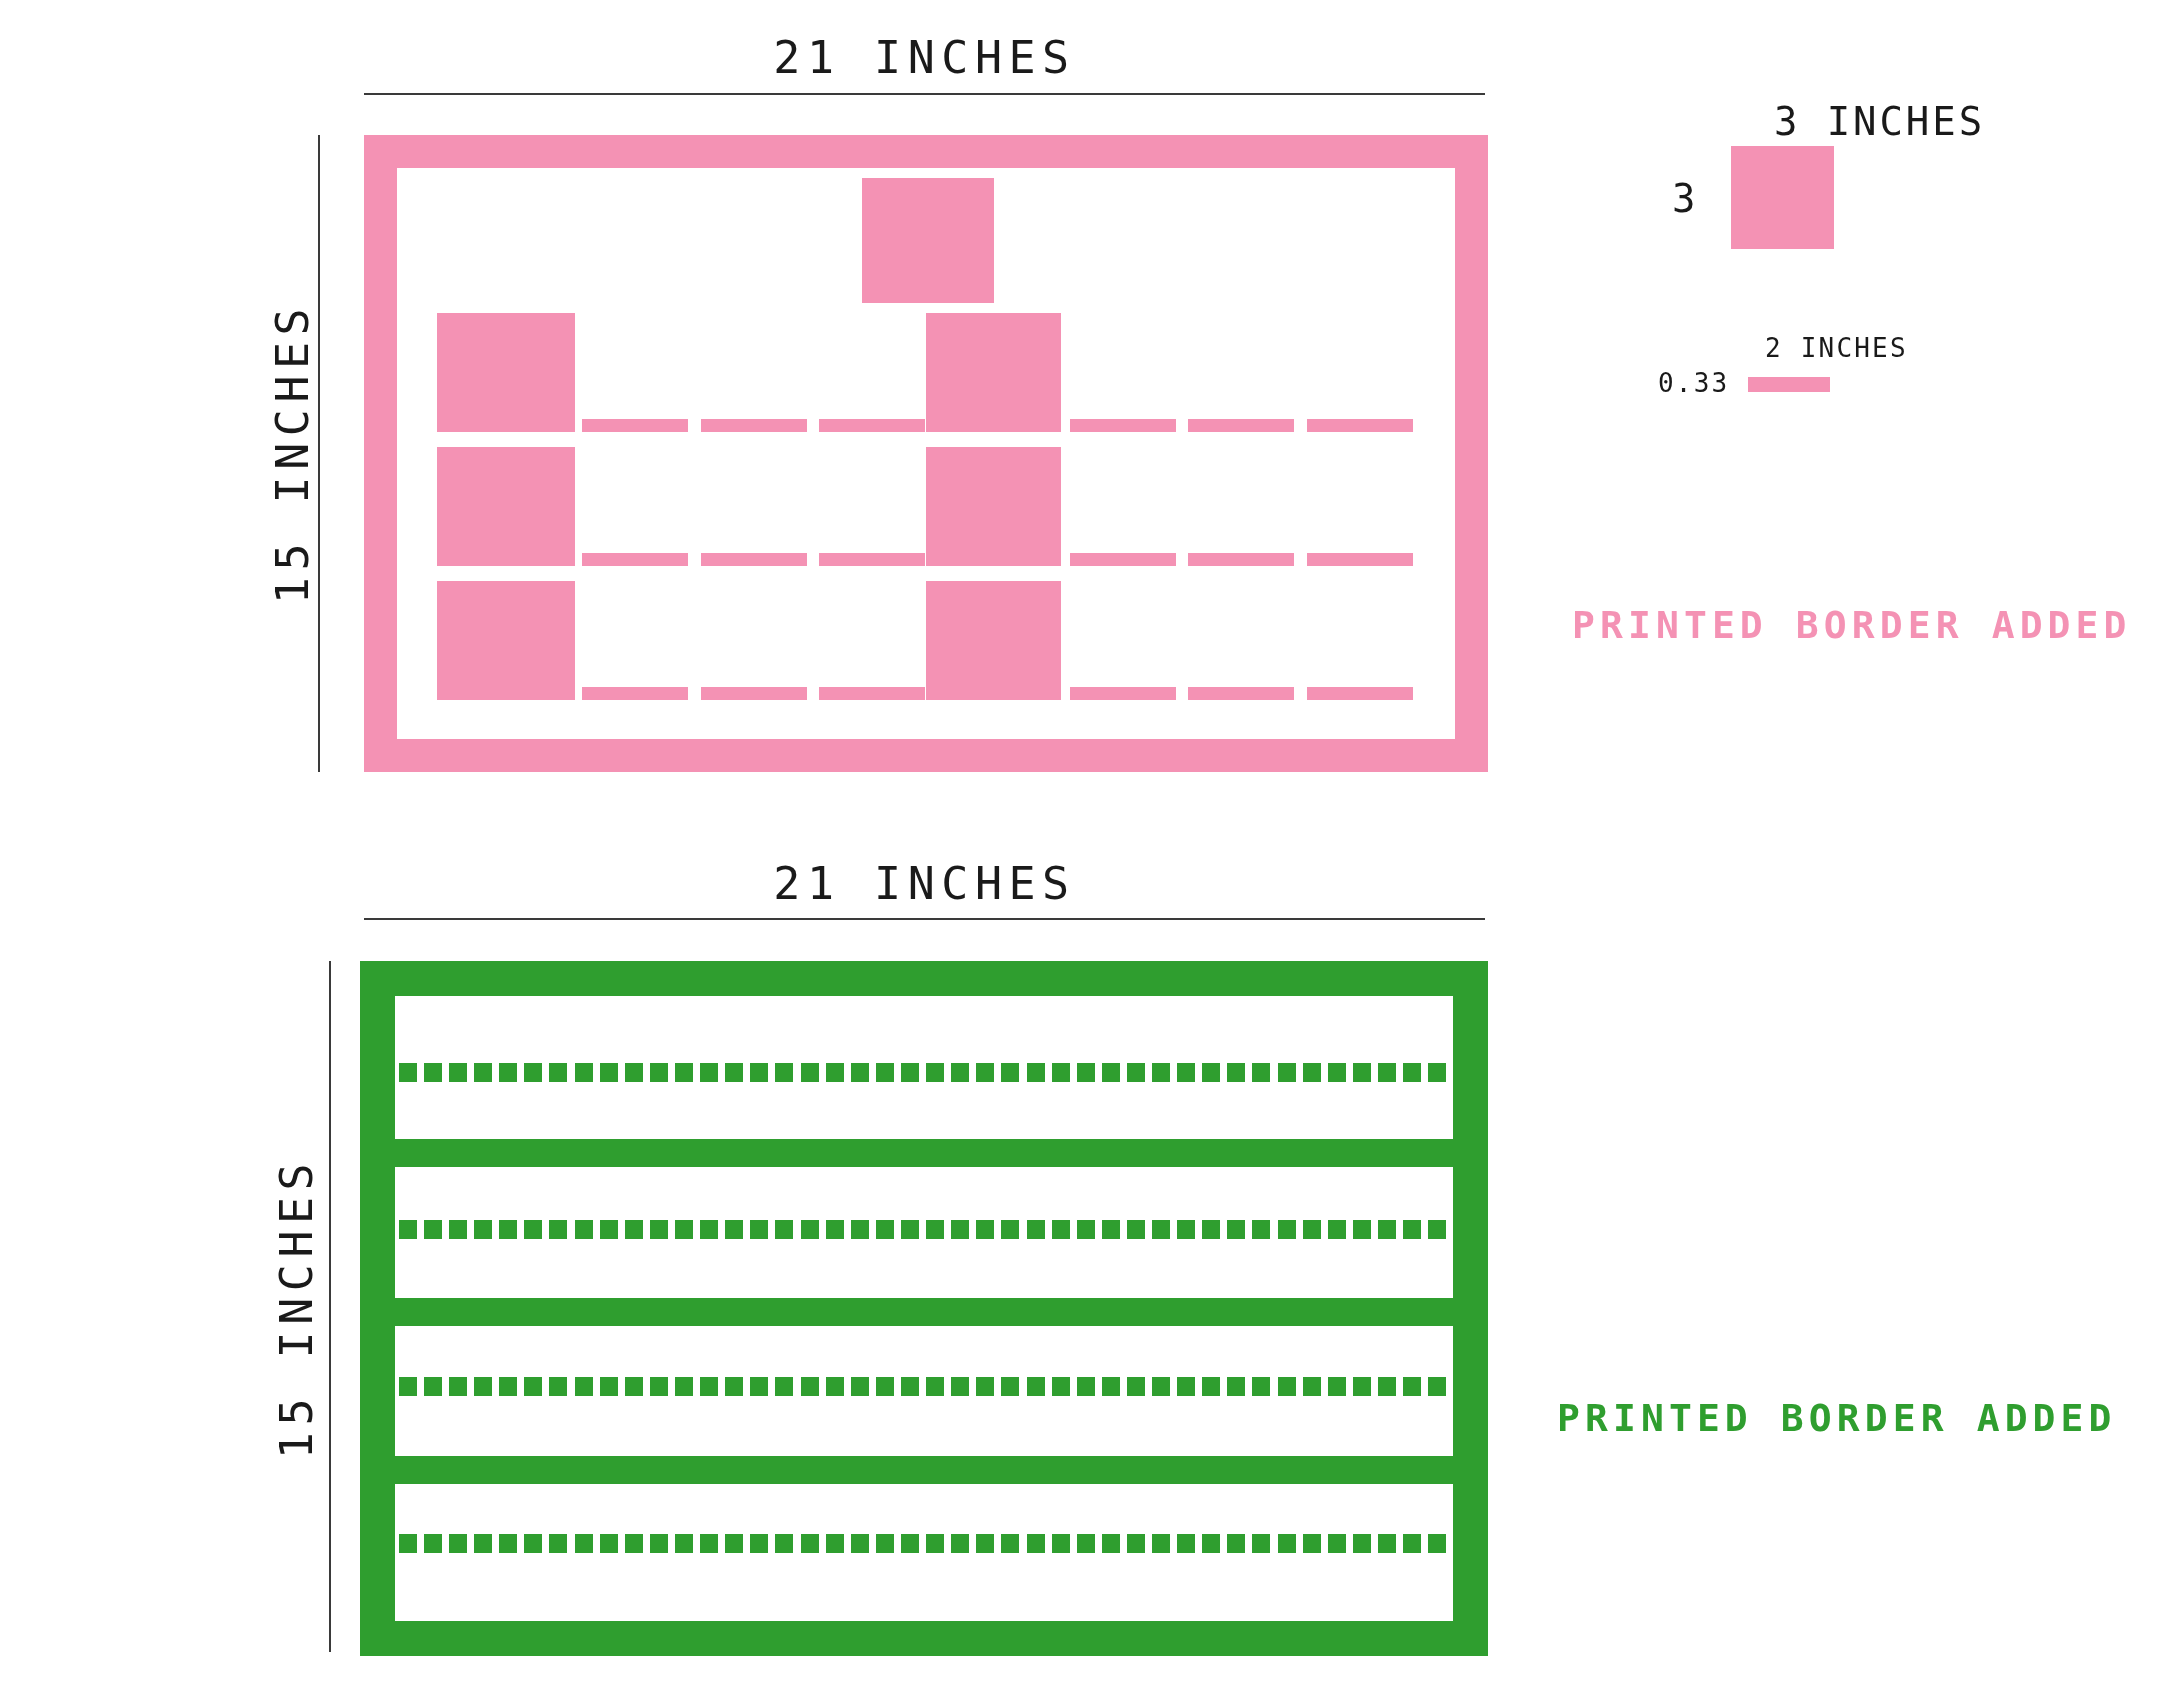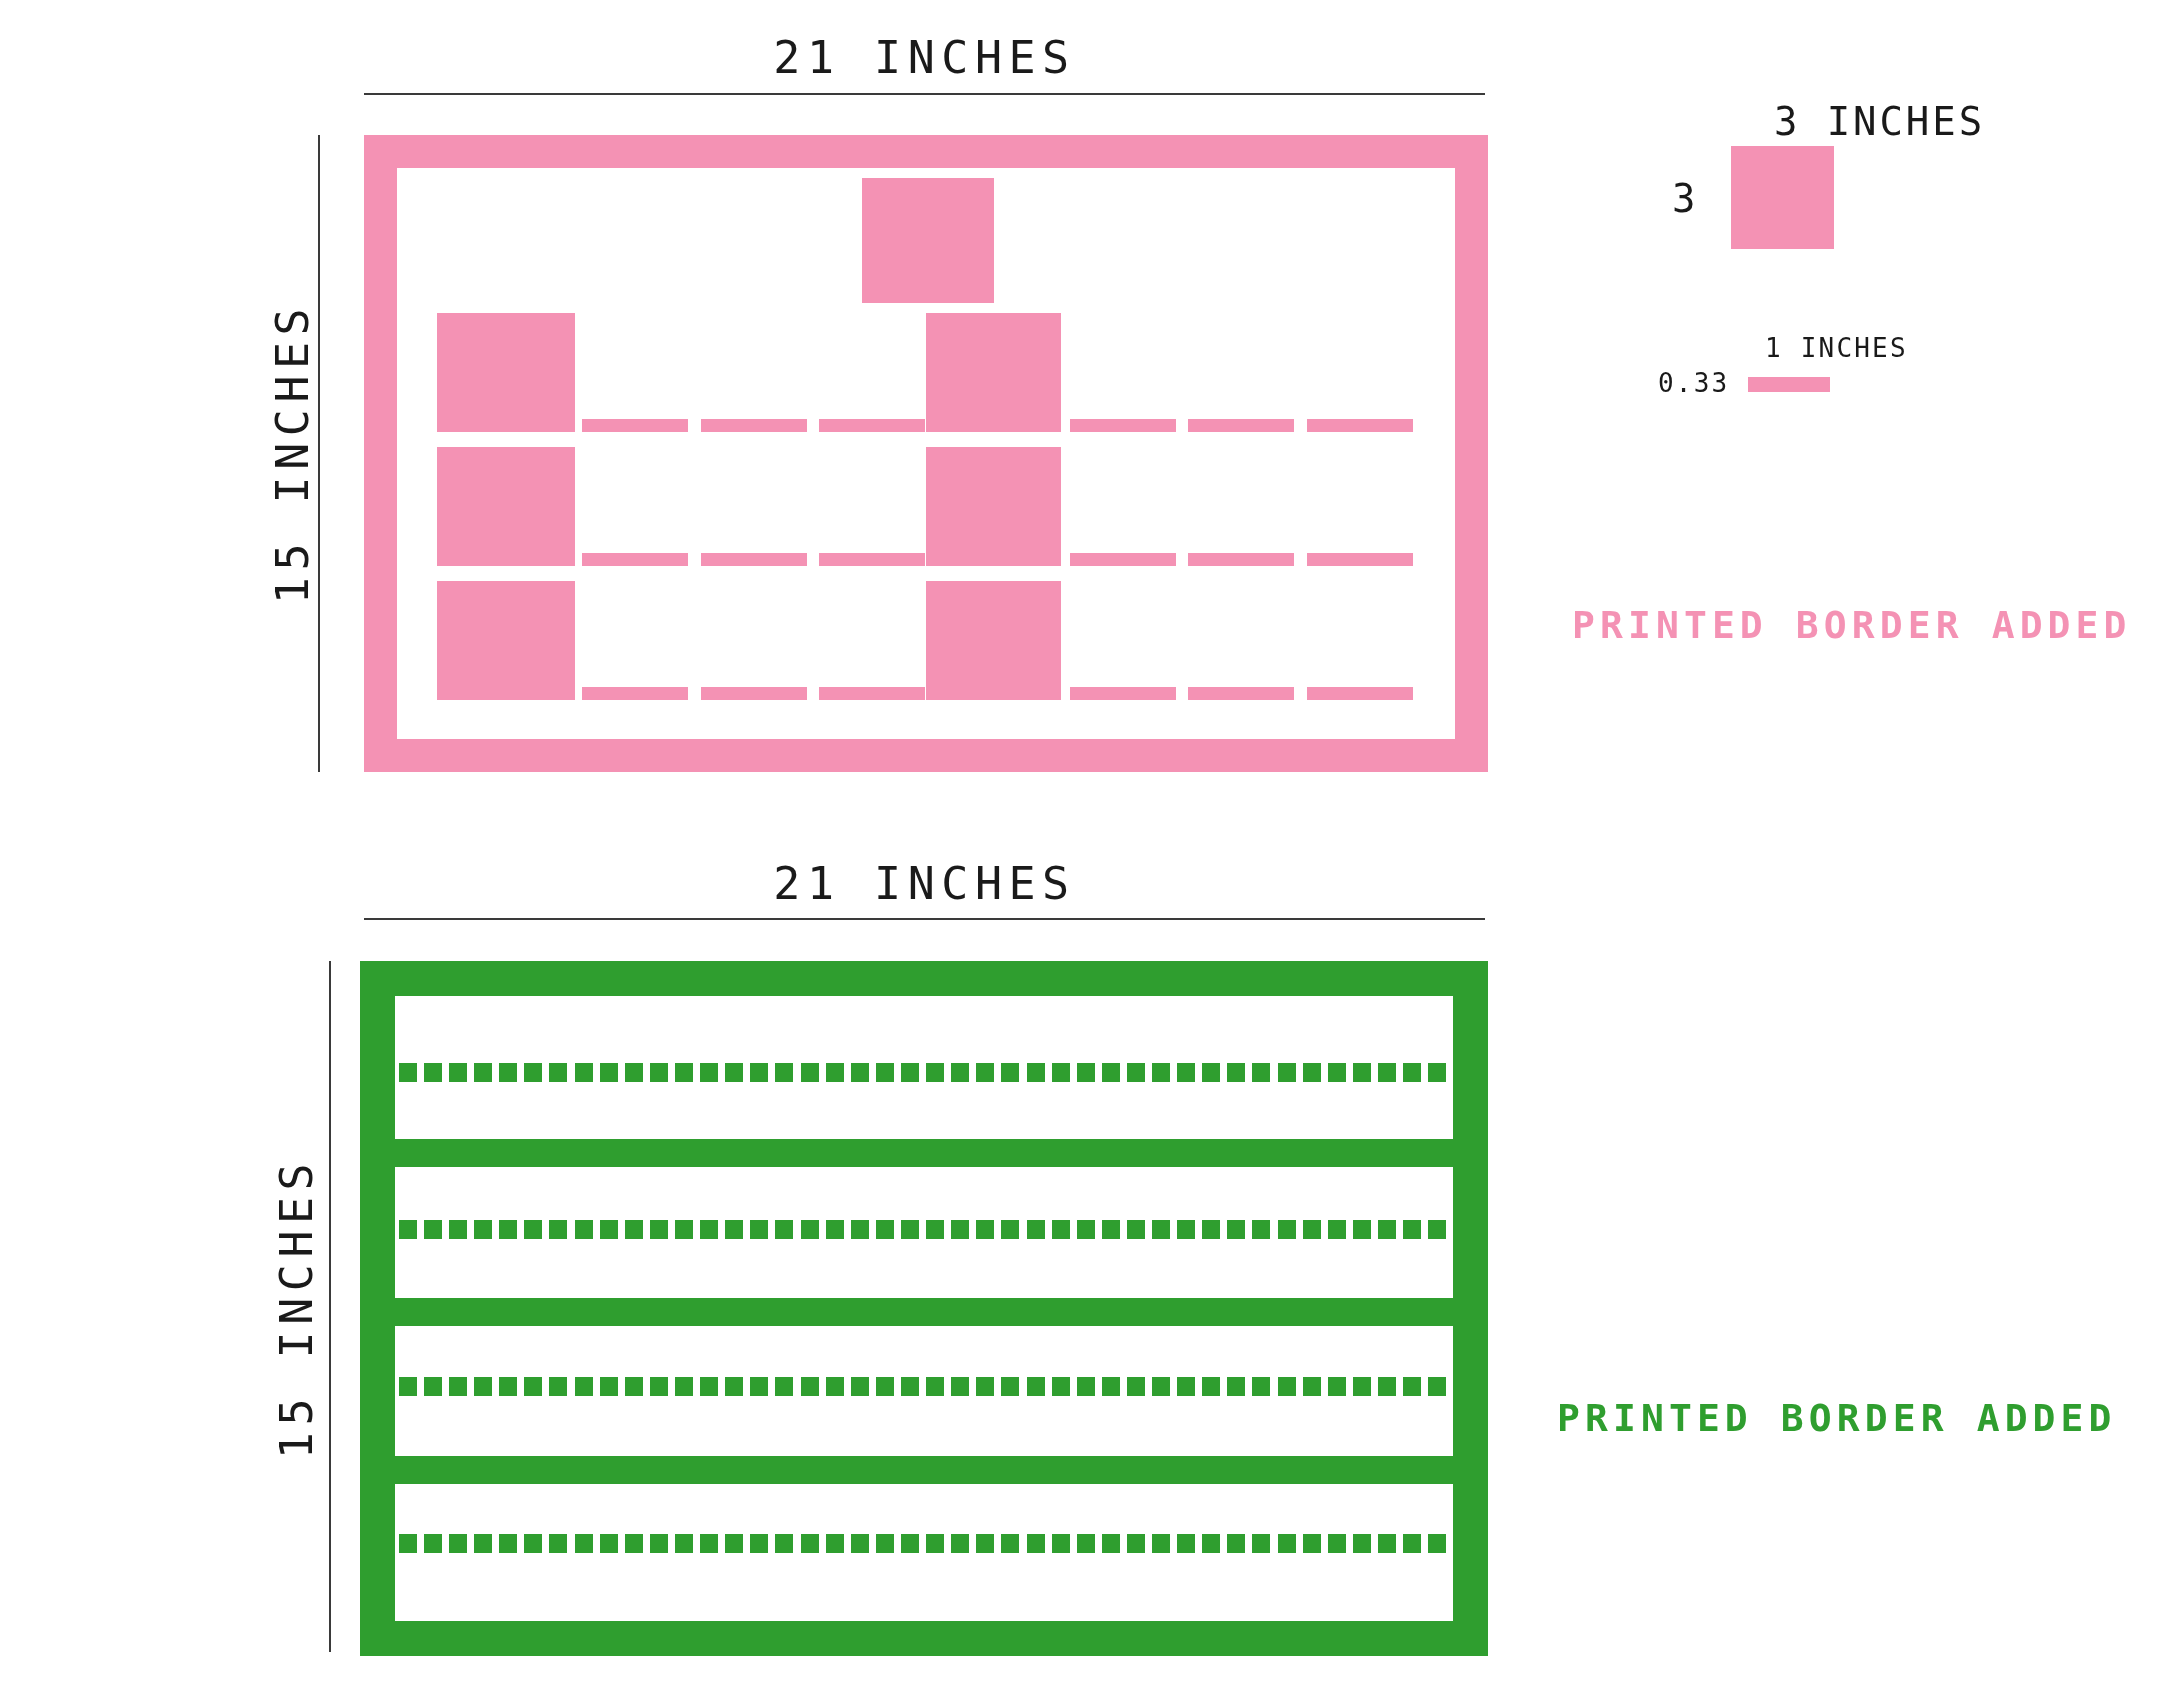--- a/index.html
+++ b/index.html
@@ -75,21 +75,21 @@
       <div class="abs" style="left: 1188px; top: 687px; width: 106px; height: 13px; background: rgb(244, 146, 180);"></div>
       <div class="abs" style="left: 1307px; top: 687px; width: 106px; height: 13px; background: rgb(244, 146, 180);"></div>
     </div>
 
   <div class="abs legend-title center" style="left:1734px; top:99px; width:291px;">3 INCHES</div>
 
   <div class="abs pink-fill" style="left: 1731px; top: 146px; width: 103px; height: 103px; background: rgb(244, 146, 180);"></div>
 
   <div class="abs legend-title" style="left:1672px; top:176px;">3</div>
 
-  <div class="abs legend-small" style="left:1765px; top:333px;">1 INCHES</div>
+  <div class="abs legend-small" style="left:1765px; top:333px;">2 INCHES</div>
 
   <div class="abs legend-small" style="left:1658px; top:368px;">0.33</div>
 
   <div class="abs pink-fill" style="left: 1748px; top: 377px; width: 82px; height: 14.6px; background: rgb(244, 146, 180);"></div>
 
   <div class="abs note pink-text" style="left: 1572px; top: 603px; color: rgb(244, 146, 180);">PRINTED BORDER ADDED</div>
 
   <div class="abs dim-label center" style="left:364px; top:857px; width:1121px;">21 INCHES</div>
 
   <div class="abs hline" style="left:364px; top:918px; width:1121px;"></div>

